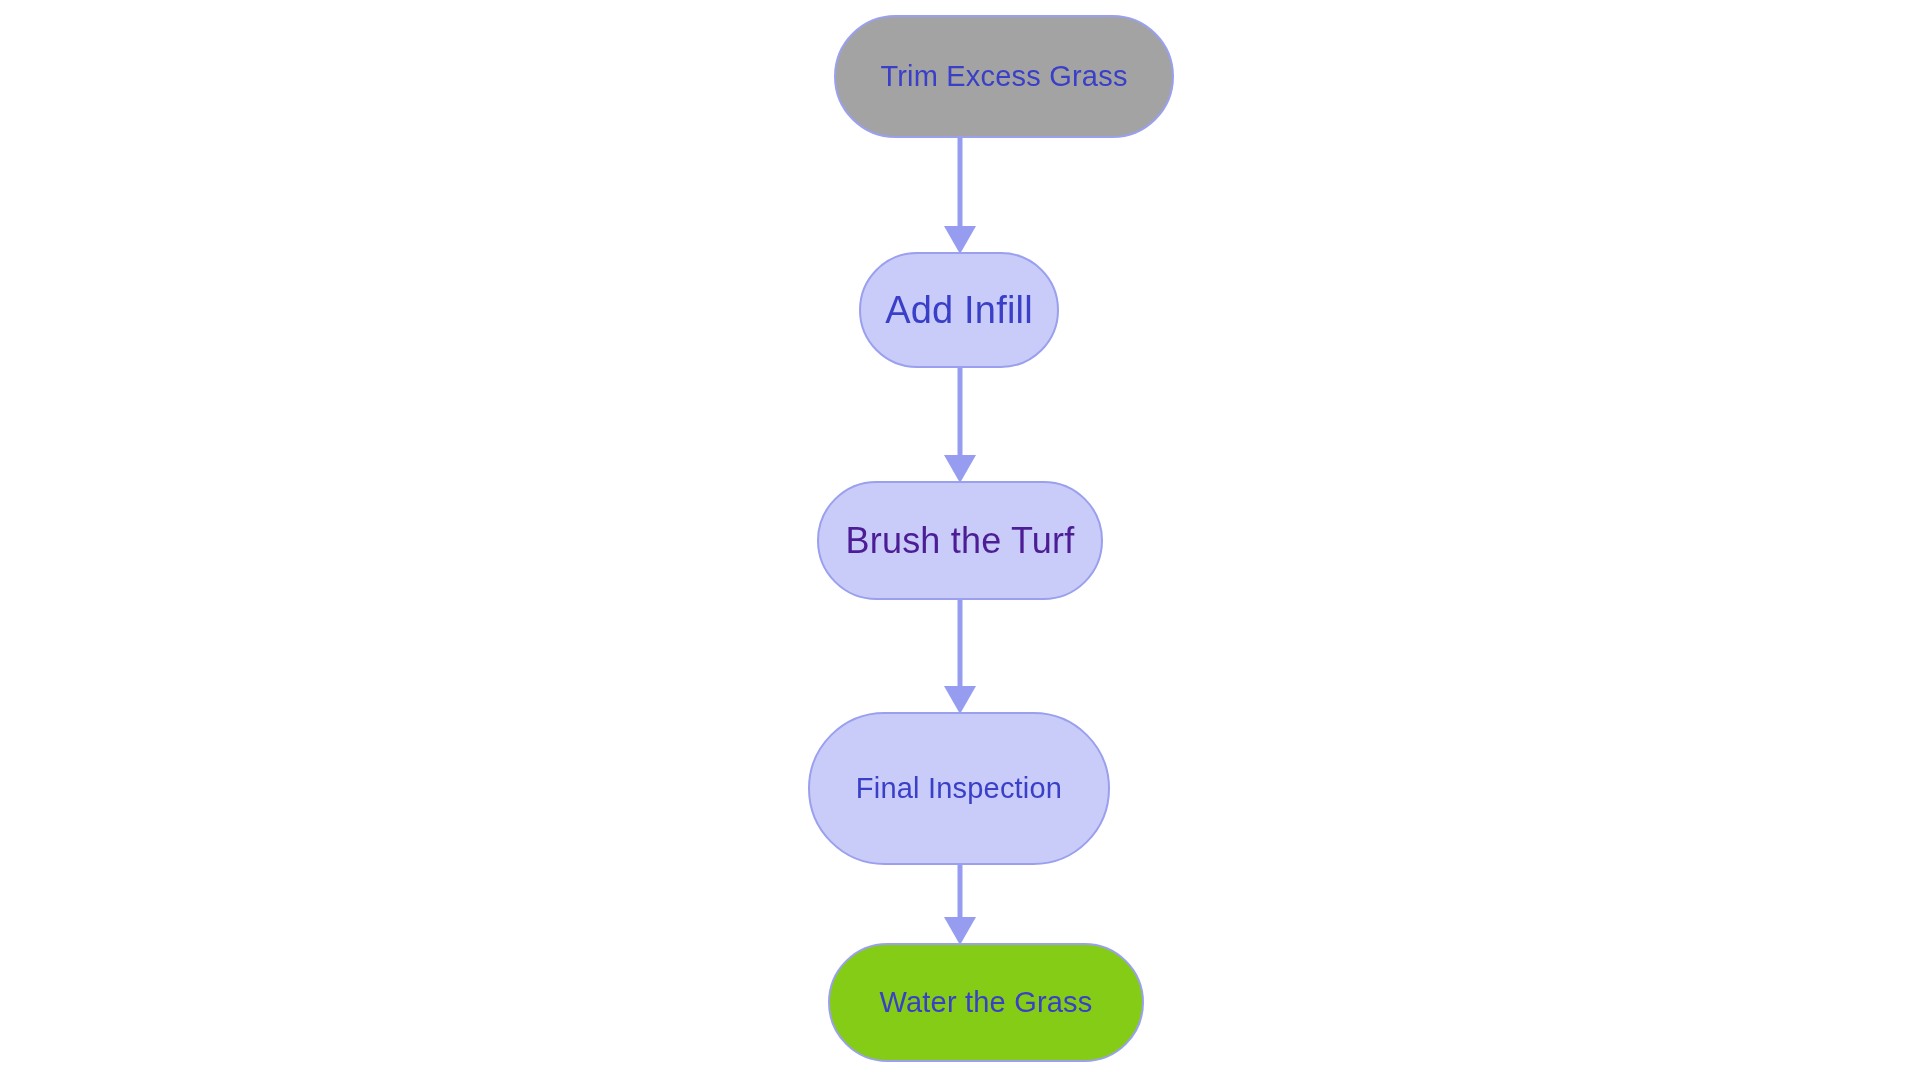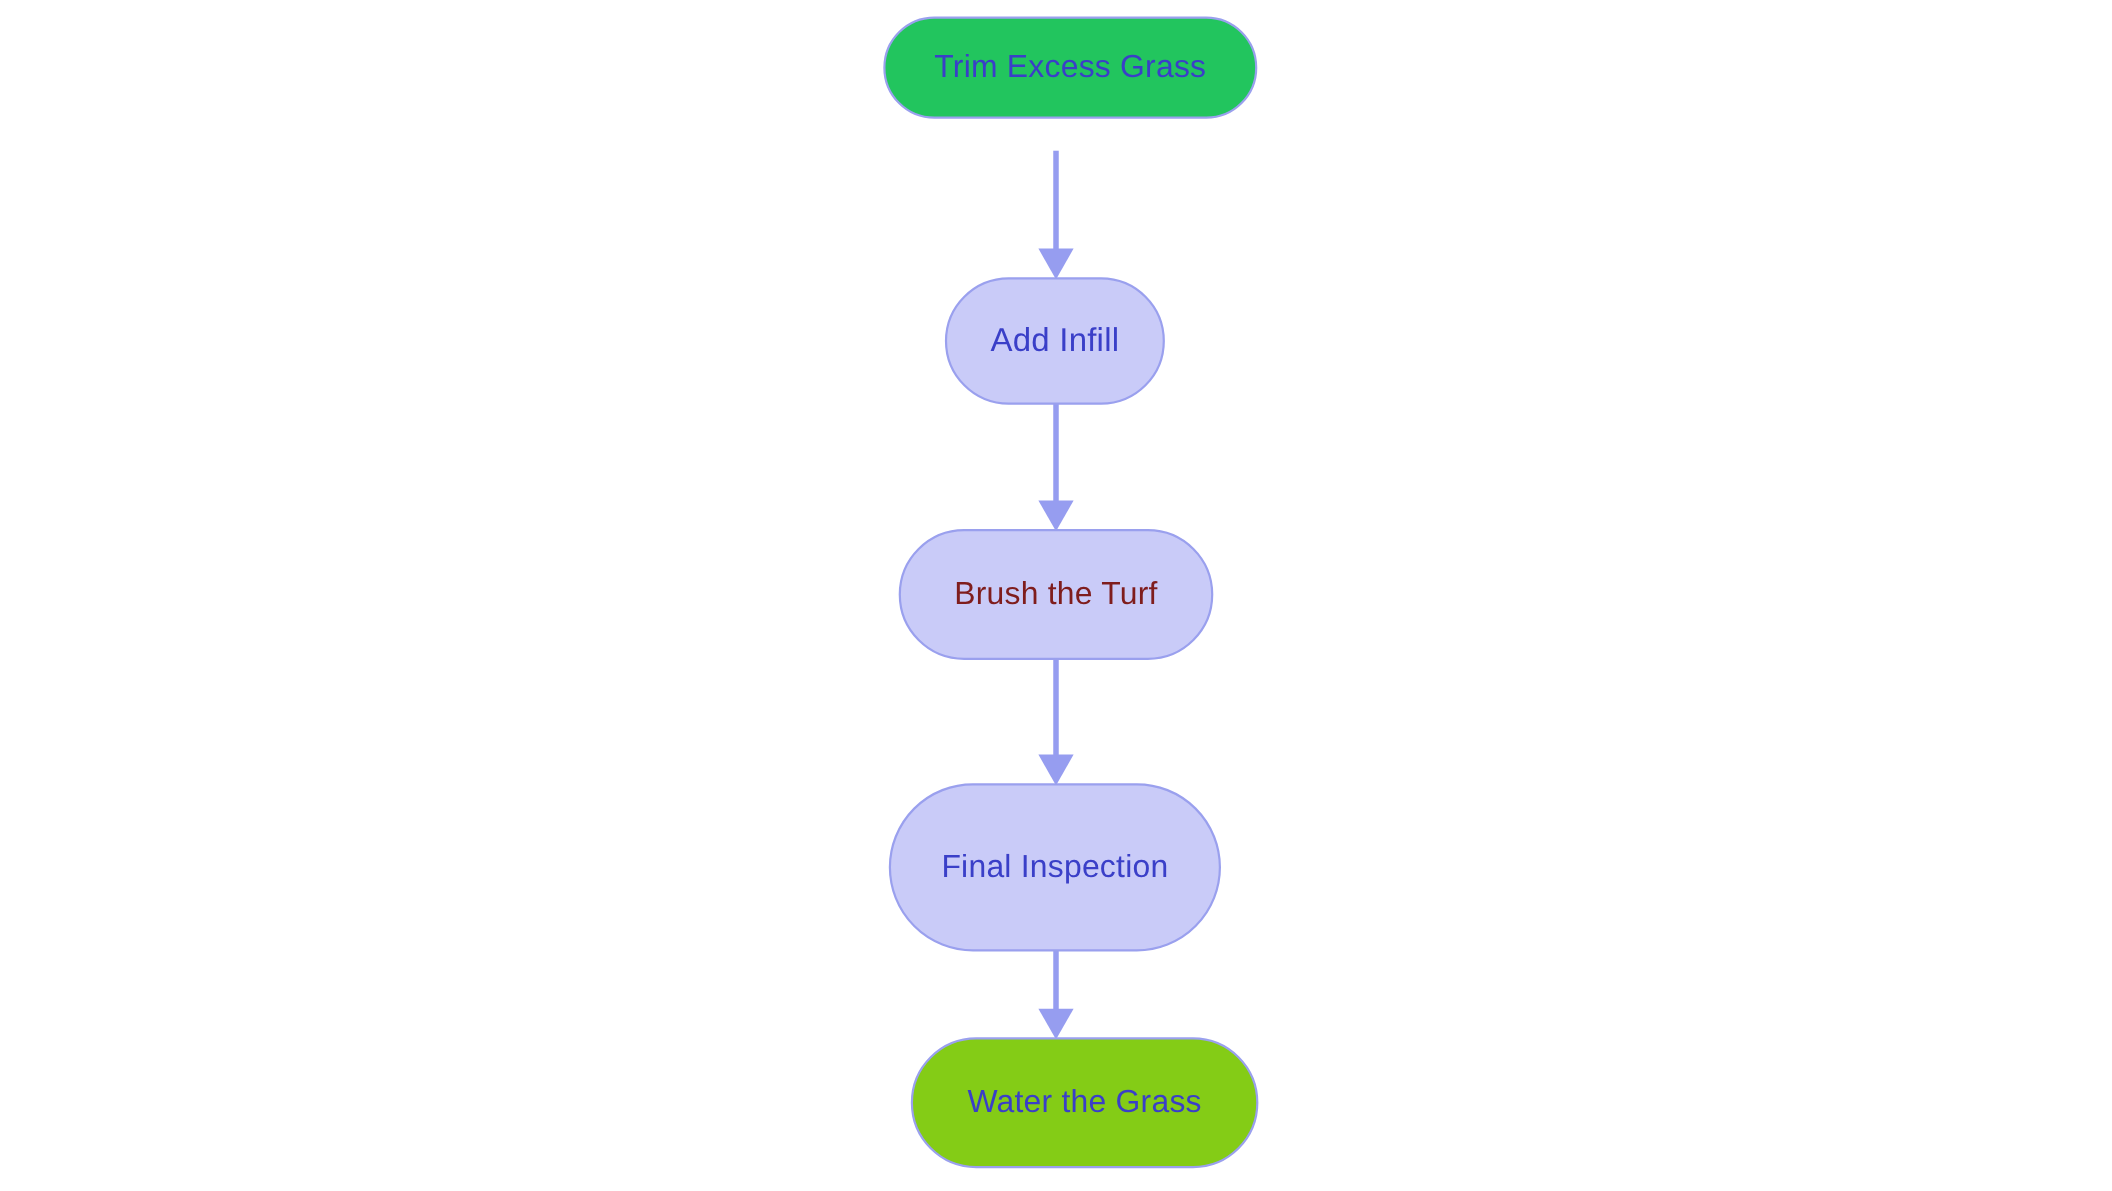--- a/index.html
+++ b/index.html
@@ -55,28 +55,28 @@
       <g>
         <line x1="960" y1="599" x2="960" y2="692" stroke="#969df0" stroke-width="5"></line>
         <polygon points="944,686 976,686 960,714" fill="#969df0"></polygon>
       </g>
       <g>
         <line x1="960" y1="829" x2="960" y2="923" stroke="#969df0" stroke-width="5"></line>
         <polygon points="944,917 976,917 960,945" fill="#969df0"></polygon>
       </g>
     </svg>
   <div id="nodes-layer">
-      <div class="flow-node" style="left: 803px; top: 15px; width: 340px; height: 93px; background: #22c55e; border-color: rgb(154, 160, 238); border-width: 2px;">
+      <div class="flow-node" style="left: 834px; top: 15px; width: 340px; height: 123px; background: #a3a3a3; border-color: rgb(154, 160, 238); border-width: 2px;">
         <span class="flow-node-label" style="color: rgb(58, 63, 200); font-size: 29px;">Trim Excess Grass</span>
       </div>
       <div class="flow-node" style="left: 859px; top: 252px; width: 200px; height: 116px; background: rgb(201, 203, 248); border-color: rgb(154, 160, 238); border-width: 2px;">
-        <span class="flow-node-label" style="color: rgb(58, 63, 200); font-size: 30px;">Add Infill</span>
+        <span class="flow-node-label" style="color: rgb(58, 63, 200); font-size: 38px;">Add Infill</span>
       </div>
       <div class="flow-node" style="left: 817px; top: 481px; width: 286px; height: 119px; background: rgb(201, 203, 248); border-color: rgb(154, 160, 238); border-width: 2px;">
-        <span class="flow-node-label" style="color: #7f1d1d; font-size: 29px;">Brush the Turf</span>
+        <span class="flow-node-label" style="color: #4c1d95; font-size: 36px;">Brush the Turf</span>
       </div>
       <div class="flow-node" style="left: 808px; top: 712px; width: 302px; height: 153px; background: rgb(201, 203, 248); border-color: rgb(154, 160, 238); border-width: 2px;">
         <span class="flow-node-label" style="color: rgb(58, 63, 200); font-size: 29px;">Final Inspection</span>
       </div>
       <div class="flow-node" style="left: 828px; top: 943px; width: 316px; height: 119px; background: #84cc16; border-color: rgb(154, 160, 238); border-width: 2px;">
         <span class="flow-node-label" style="color: rgb(58, 63, 200); font-size: 29px;">Water the Grass</span>
       </div>
     </div>
 </div>
 

